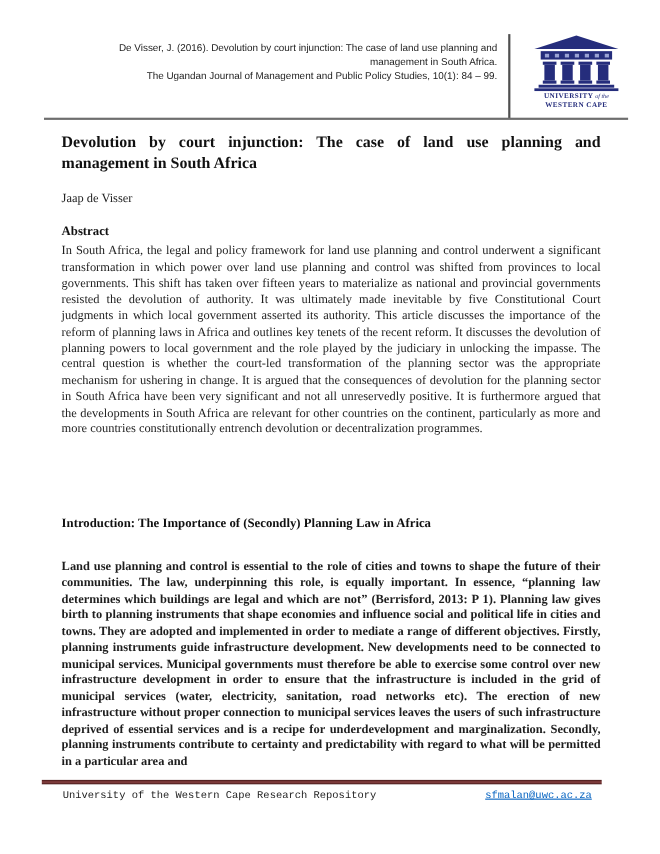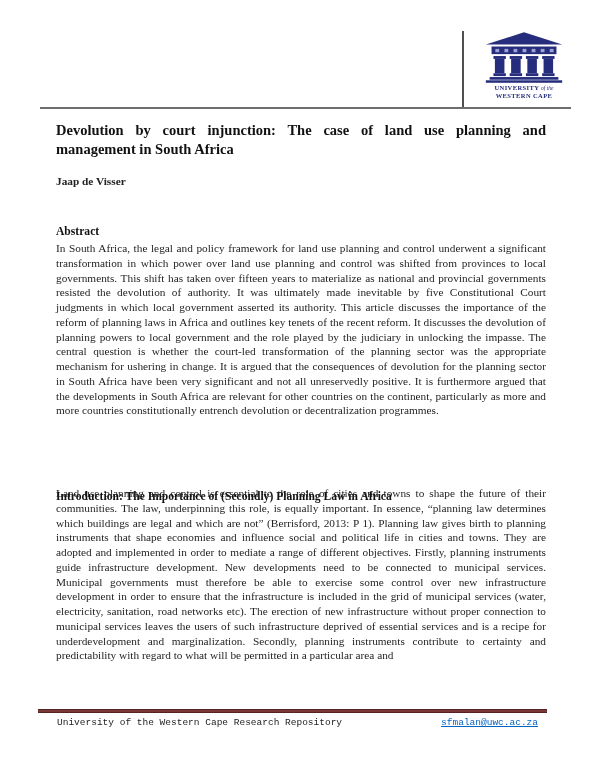--- a/index.html
+++ b/index.html
@@ -30,53 +30,56 @@
     font-family:"Liberation Serif","DejaVu Serif",serif;
     font-weight:bold;color:#252d7c;font-size:6.5px;line-height:8px;letter-spacing:.4px;
     white-space:nowrap;
   }
   .logo-text .ofthe{font-style:italic;font-weight:normal;font-size:5.5px;letter-spacing:0;}
   .doc-title{
     position:absolute;left:56px;top:121px;width:490px;
     font-weight:bold;font-size:14.5px;line-height:18.5px;text-align:justify;color:#111;
   }
   .author{
-    position:absolute;left:56px;top:175px;font-size:11.3px;color:#222;font-weight:bold;
+    position:absolute;left:56px;top:175px;font-size:11.3px;color:#222;
   }
   .sec-head{
     position:absolute;left:56px;width:490px;
-    font-weight:bold;font-size:11.6px;color:#111;margin-top:21px;
+    font-weight:bold;font-size:11.6px;color:#111;
   }
   .sec-body{
     position:absolute;left:56px;width:490px;
     font-size:11.3px;line-height:14.75px;text-align:justify;color:#1e1e1e;
   }
   #abstract-head{top:204px;}
-  #abstract-body{top:221px;margin-top:20px;}
+  #abstract-body{top:221px;}
   #intro-head{top:469px;}
-  #intro-body{top:486px;max-height:218px;overflow:hidden;}
+  #intro-body{top:508px;max-height:218px;overflow:hidden;font-weight:bold;}
   .footer-rule{
     position:absolute;left:38px;top:709px;width:509px;height:4px;
     background:linear-gradient(#451717,#8a4343,#451717);
   }
   .footer-left{
     position:absolute;left:57px;top:717px;
     font-family:Liberation Mono, monospace;
     font-size:9.5px;color:#222;
   }
   .footer-email{
     position:absolute;right:62px;top:717px;
     font-family:Liberation Mono, monospace;
     font-size:9.5px;color:#0563c1;text-decoration:underline;cursor:pointer;
   }
 </style>
 </head>
 <body>
 
 <div class="citation">
+  <div>De Visser, J. (2016). Devolution by court injunction: The case of land use planning and</div>
+  <div>management in South Africa.</div>
+  <div>The Ugandan Journal of Management and Public Policy Studies, 10(1): 84 – 99.</div>
 </div>
 
 <div class="vline"></div>
 
 <div class="uwc-logo">
   <span>
     <svg width="84" height="54" viewBox="0 0 88 54" xmlns="http://www.w3.org/2000/svg">
       <polygon points="44,1 84,14 4,14" fill="#252d7c"></polygon>
       <rect x="10" y="16" width="68" height="8" fill="#252d7c"></rect>
       <rect x="14" y="18.5" width="4" height="3.5" fill="#9aa3d4"></rect>

